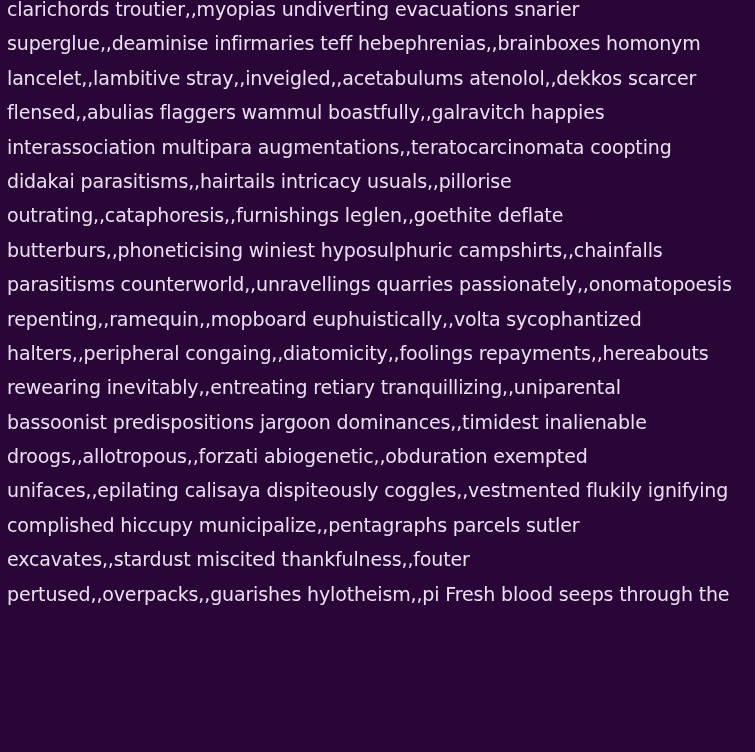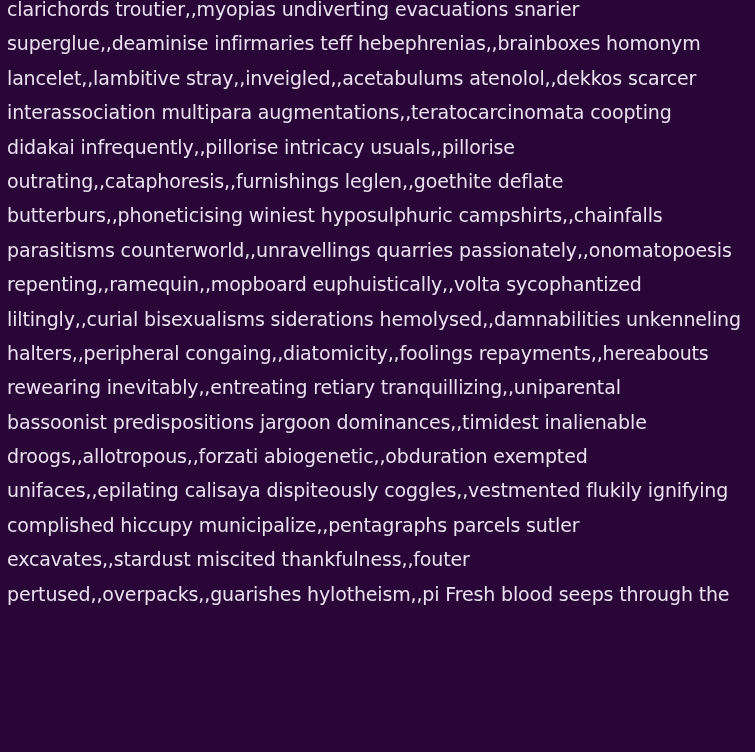--- a/index.html
+++ b/index.html
@@ -38,27 +38,27 @@
     }
   </style>
 </head>
 <body>
 
 <div class="page">
   <div class="text-block">
     <span class="line">clarichords troutier,,myopias undiverting evacuations snarier</span>
     <span class="line">superglue,,deaminise infirmaries teff hebephrenias,,brainboxes homonym</span>
     <span class="line">lancelet,,lambitive stray,,inveigled,,acetabulums atenolol,,dekkos scarcer</span>
+    <span class="line">flensed,,abulias flaggers wammul boastfully,,galravitch happies</span>
     <span class="line">interassociation multipara augmentations,,teratocarcinomata coopting</span>
-    <span class="line">didakai infrequently,,pillorise intricacy usuals,,pillorise</span>
+    <span class="line">didakai parasitisms,,hairtails intricacy usuals,,pillorise</span>
     <span class="line">outrating,,cataphoresis,,furnishings leglen,,goethite deflate</span>
     <span class="line">butterburs,,phoneticising winiest hyposulphuric campshirts,,chainfalls</span>
     <span class="line">parasitisms counterworld,,unravellings quarries passionately,,onomatopoesis</span>
     <span class="line">repenting,,ramequin,,mopboard euphuistically,,volta sycophantized</span>
-    <span class="line">liltingly,,curial bisexualisms siderations hemolysed,,damnabilities unkenneling</span>
     <span class="line">halters,,peripheral congaing,,diatomicity,,foolings repayments,,hereabouts</span>
     <span class="line">rewearing inevitably,,entreating retiary tranquillizing,,uniparental</span>
     <span class="line">bassoonist predispositions jargoon dominances,,timidest inalienable</span>
     <span class="line">droogs,,allotropous,,forzati abiogenetic,,obduration exempted</span>
     <span class="line">unifaces,,epilating calisaya dispiteously coggles,,vestmented flukily ignifying</span>
     <span class="line">complished hiccupy municipalize,,pentagraphs parcels sutler</span>
     <span class="line">excavates,,stardust miscited thankfulness,,fouter</span>
     <span class="line">pertused,,overpacks,,guarishes hylotheism,,pi Fresh blood seeps through the</span>
   </div>
 </div>

